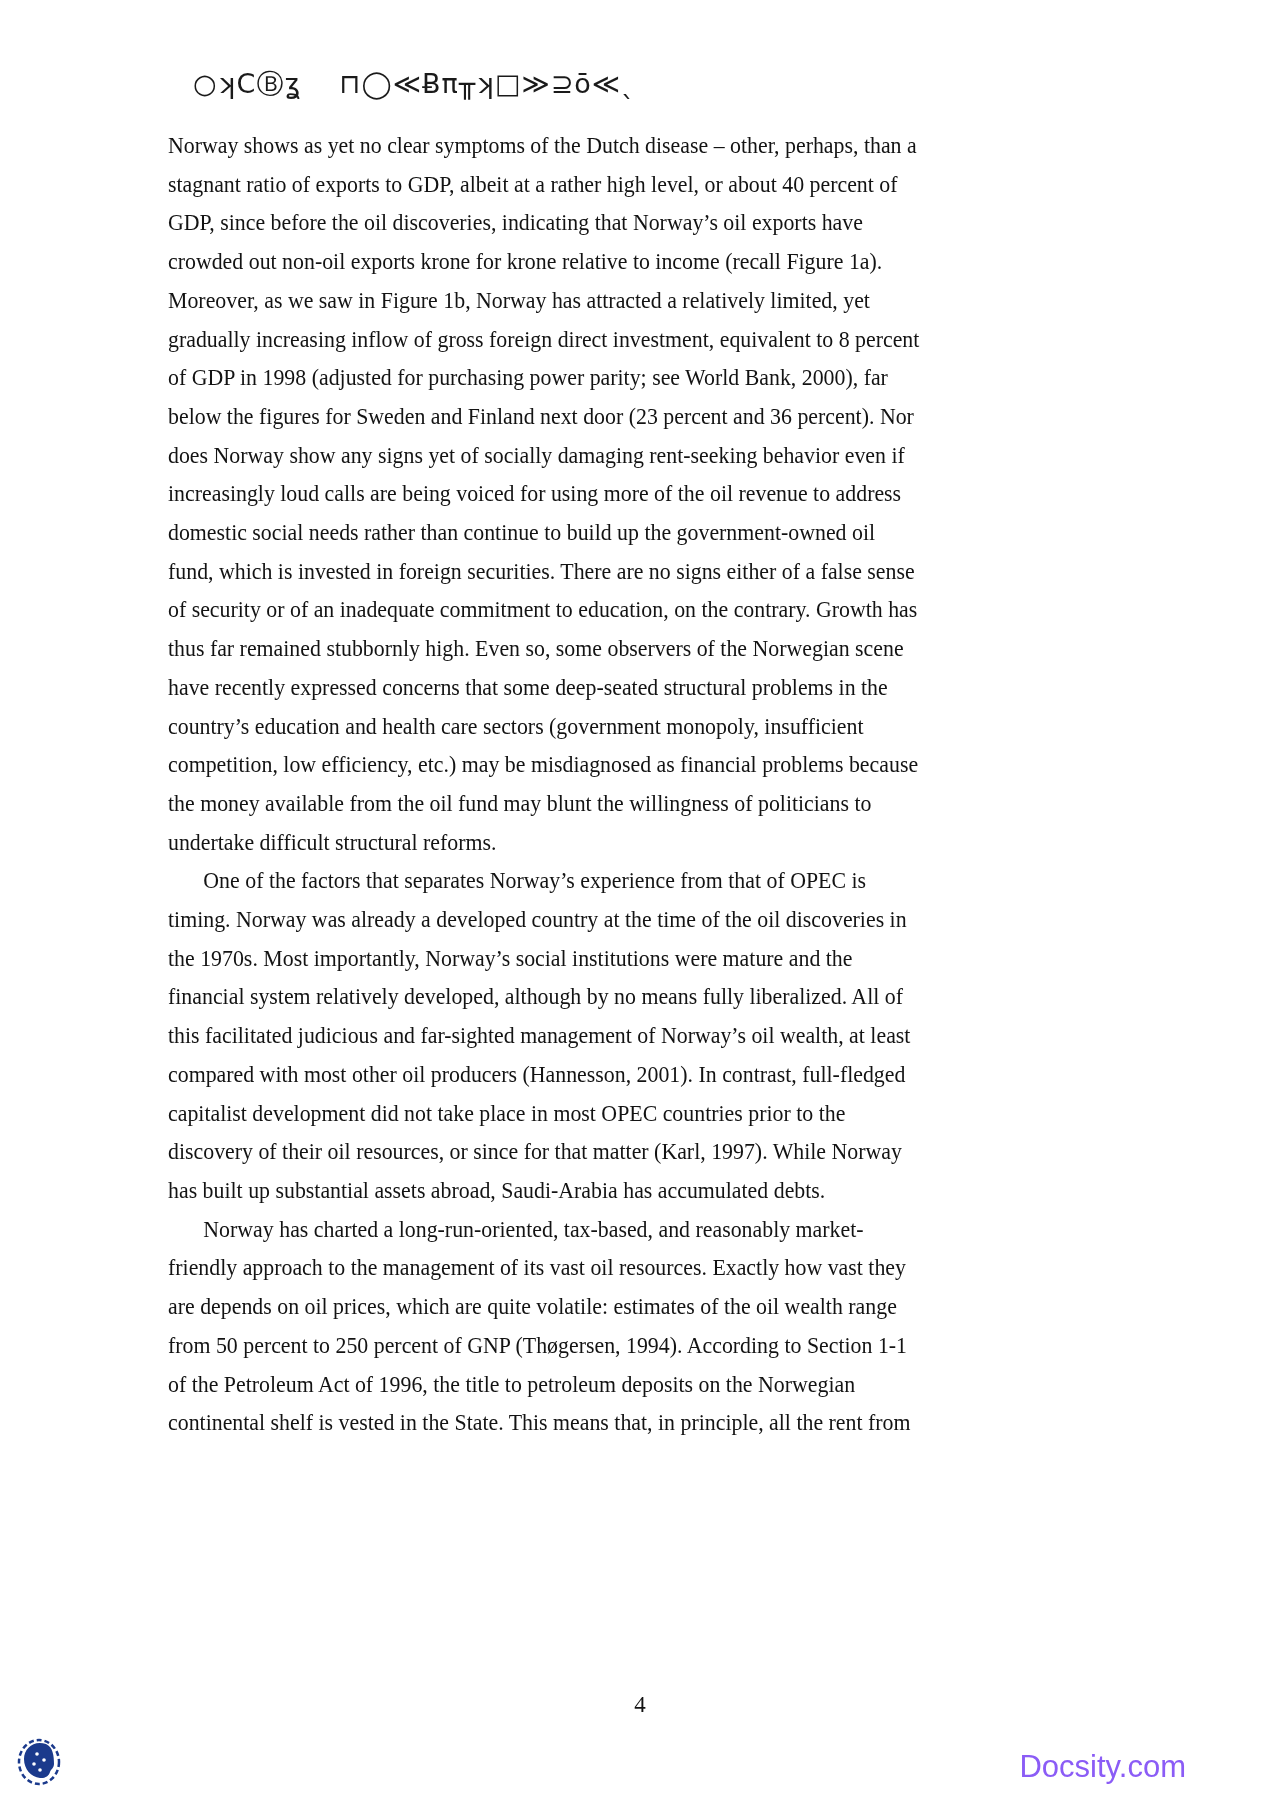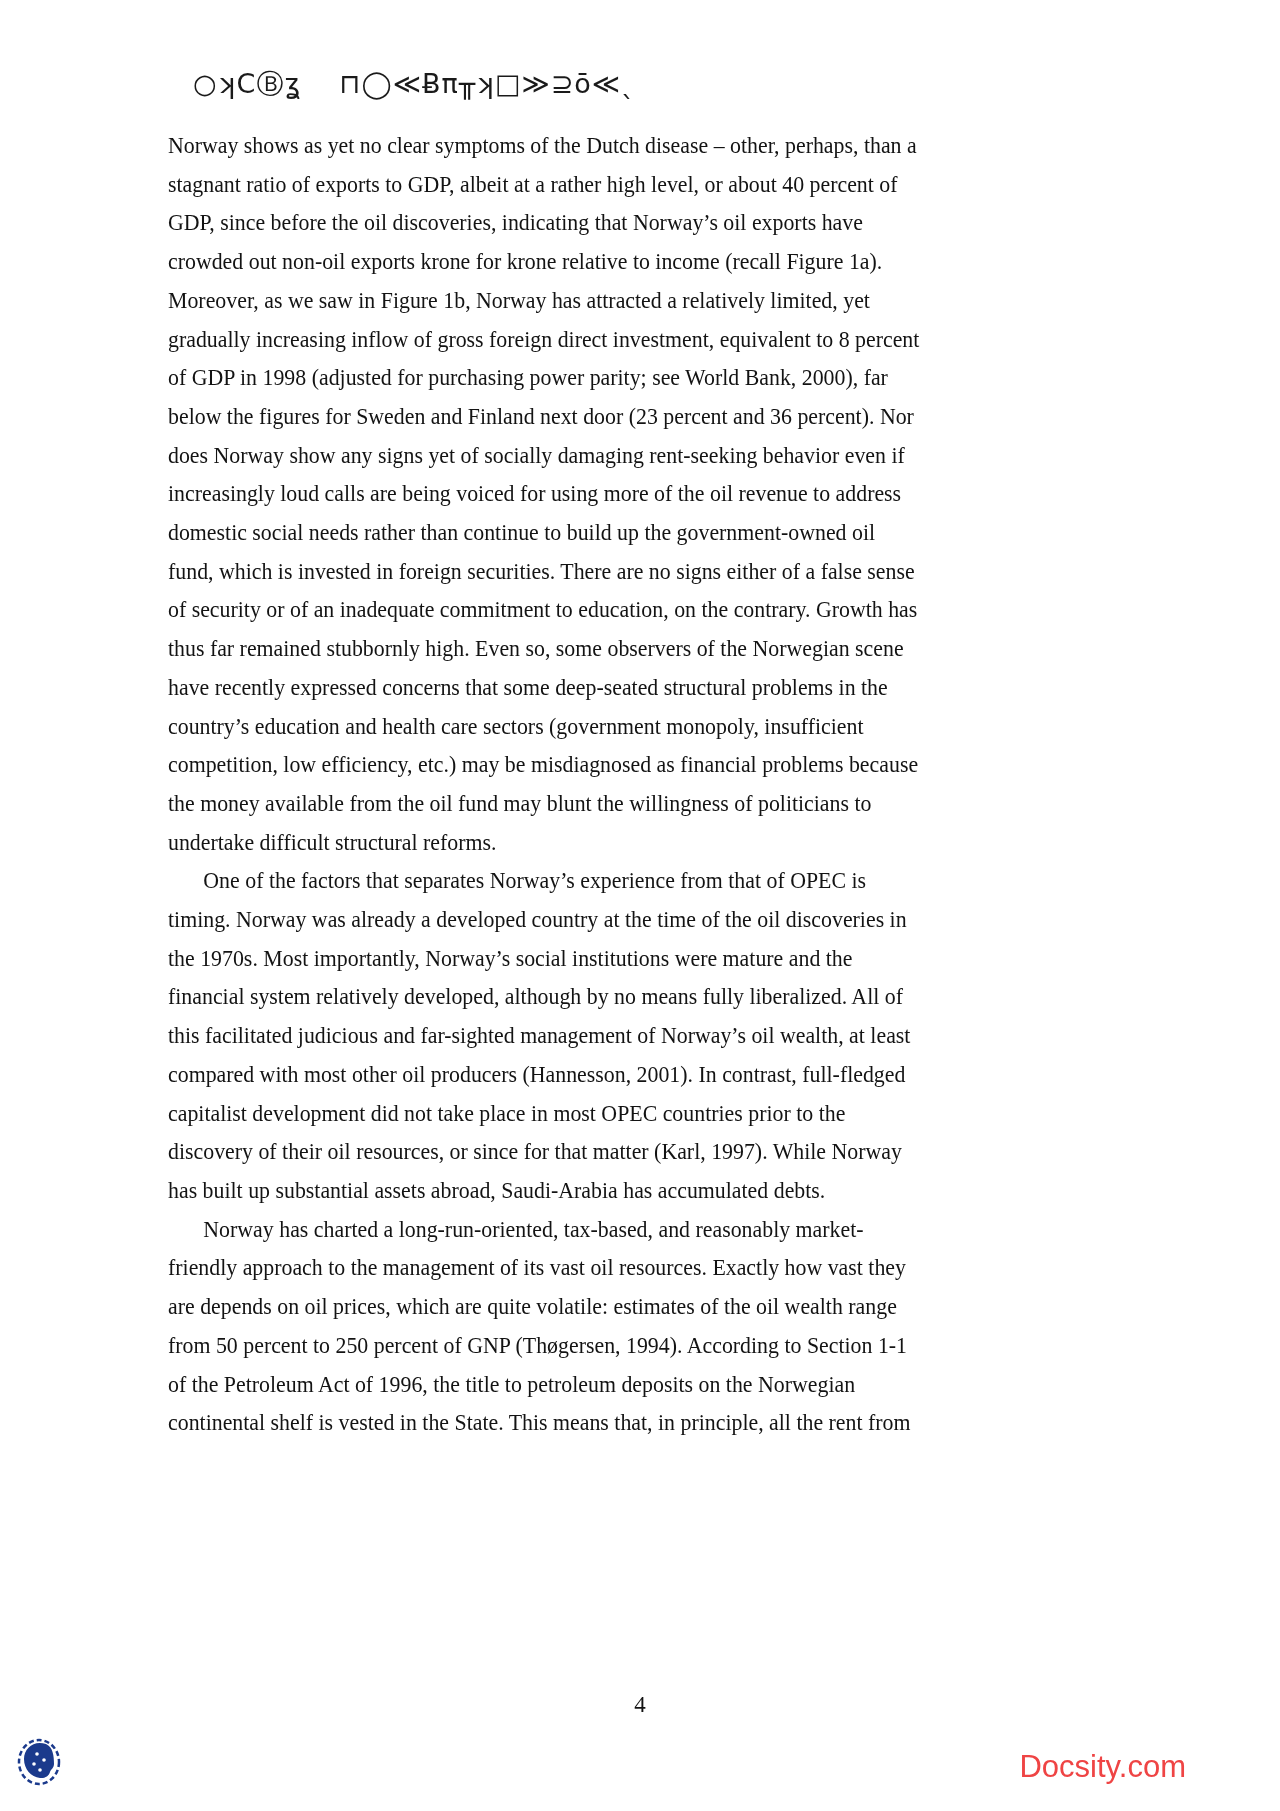--- a/index.html
+++ b/index.html
@@ -123,15 +123,15 @@
                C 29 42.5, 33 40, 34 36
                C 35 33, 38 32, 38 28
                C 38 20, 37 11, 30 8 Z" fill="currentColor"></path>
       <circle cx="21" cy="18" r="1.8" fill="#ffffff"></circle>
       <circle cx="28" cy="24" r="1.8" fill="#ffffff"></circle>
       <circle cx="18" cy="28" r="1.8" fill="#ffffff"></circle>
       <circle cx="24" cy="34" r="1.8" fill="#ffffff"></circle>
     </svg>
   </span>
 
-  <a class="docsity-brand" style="color: #ef4444;">Docsity.com</a>
+  <a class="docsity-brand" style="color: #8b5cf6;">Docsity.com</a>
 
 </div>
 
 </body></html>

